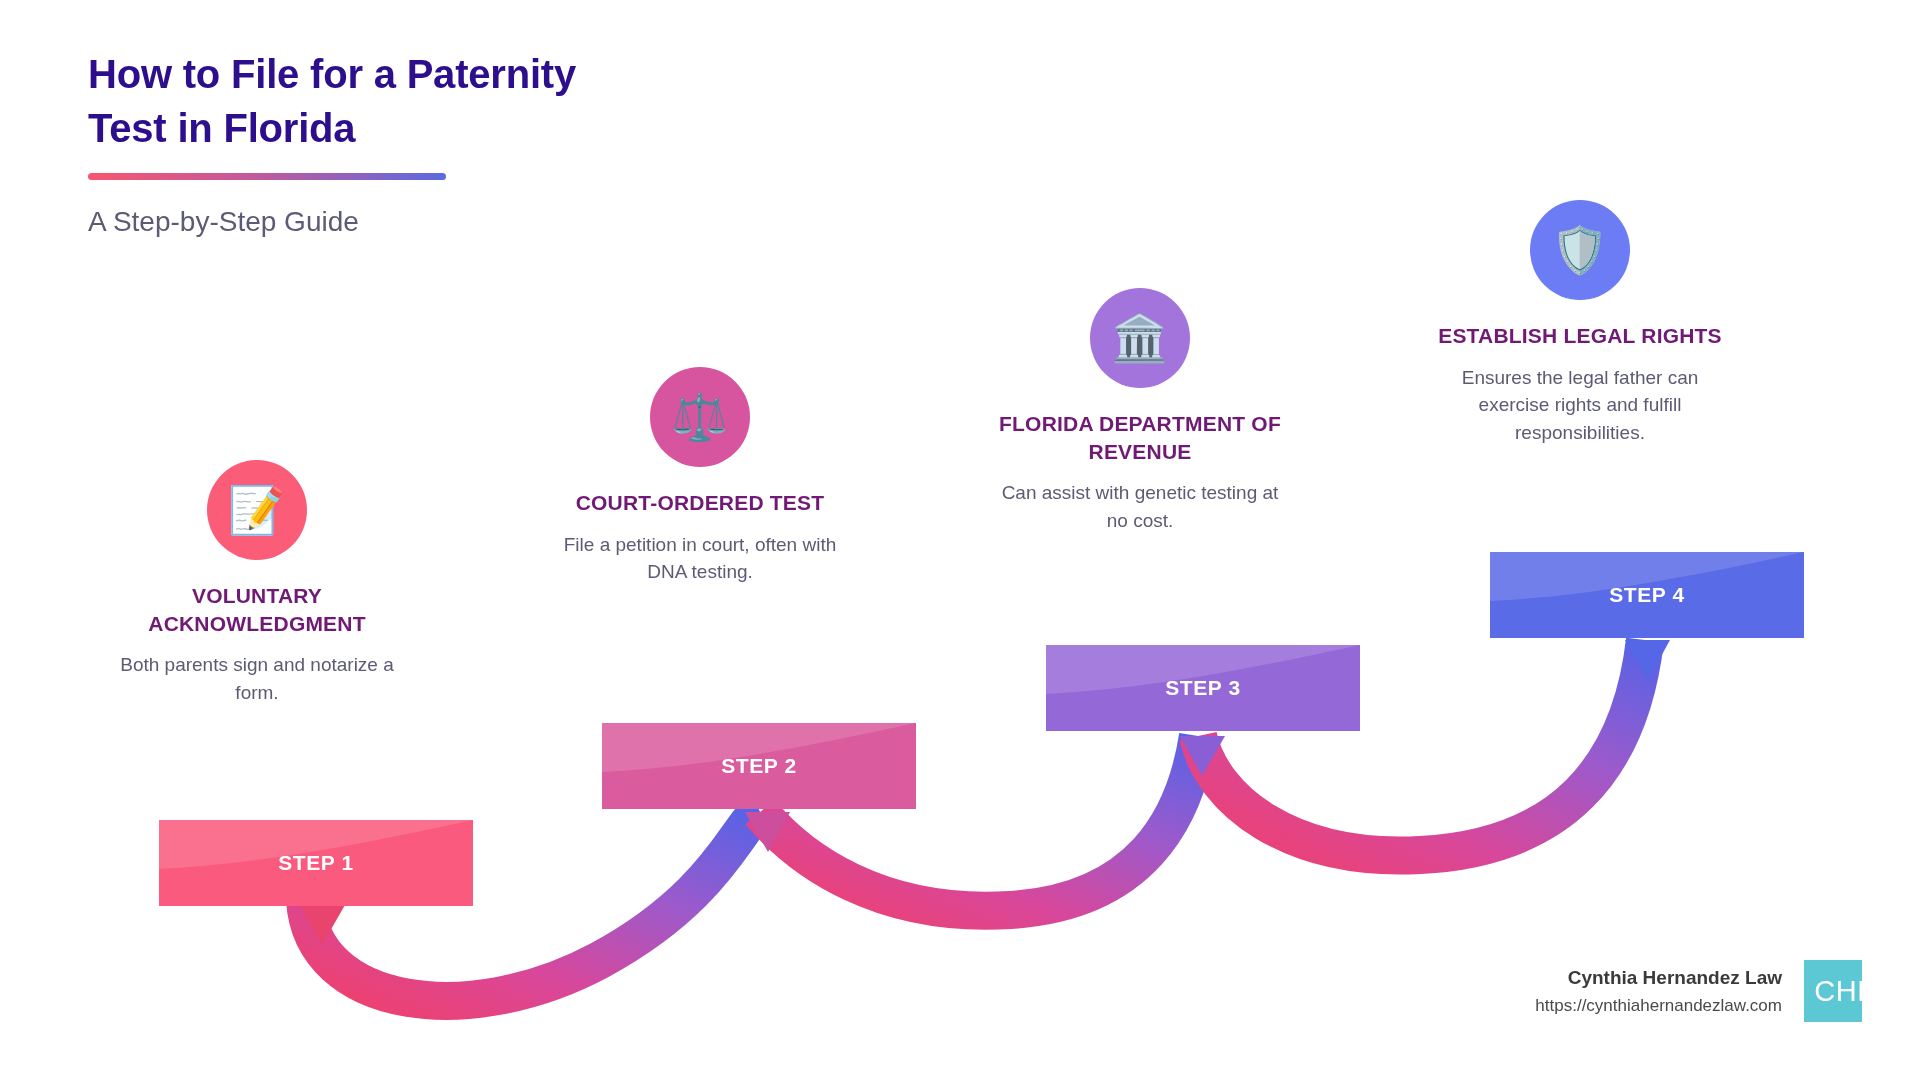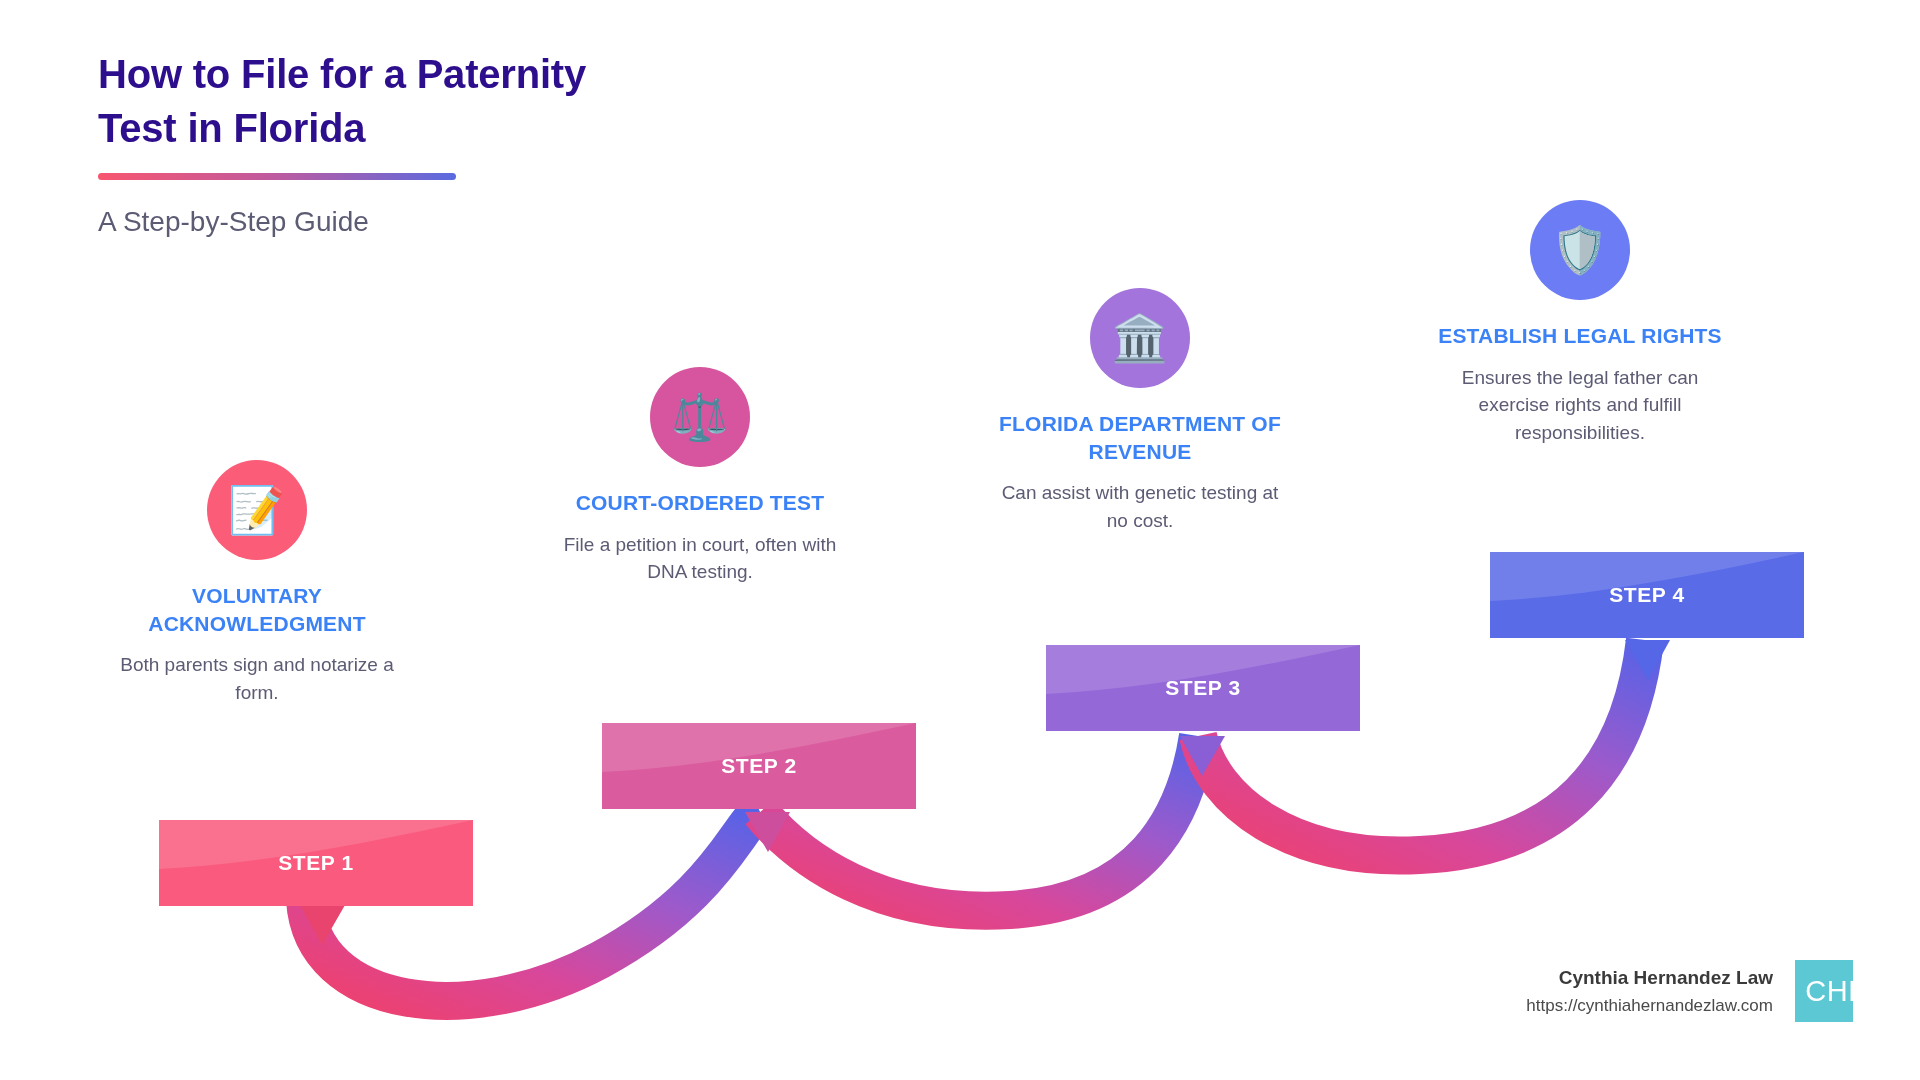--- a/index.html
+++ b/index.html
@@ -10,21 +10,21 @@
     font-family:"Liberation Sans", sans-serif;
     overflow:hidden;
   }
   #stage {
     position:relative;
     width:1920px; height:1080px;
     background:#ffffff;
   }
 
   
-  #header { position:absolute; left:98px; top:48px; width:720px; }
+  #header { position:absolute; left:88px; top:48px; width:720px; }
   #page-title {
     font-size:40px; font-weight:700; line-height:1.34;
     color:#2D0E8C; letter-spacing:-0.2px;
   }
   #title-rule {
     margin-top:18px;
     width:358px; height:7px; border-radius:4px;
     background:linear-gradient(90deg,#F8566F 0%,#C05A9E 48%,#5A6BE0 100%);
   }
   #page-subtitle {
@@ -38,21 +38,21 @@
   
   .step { position:absolute; width:330px; text-align:center; }
   .step-icon {
     width:100px; height:100px; border-radius:50%;
     margin:0 auto;
     display:flex; align-items:center; justify-content:center;
     font-size:46px; line-height:1;
   }
   .step-title {
     margin-top:22px;
-    font-size:21px; font-weight:700; color:#3b82f6;
+    font-size:21px; font-weight:700; color:#701a75;
     letter-spacing:0.2px; line-height:1.32;
     text-transform:uppercase;
   }
   .step-desc {
     margin-top:14px;
     font-size:19px; font-weight:400; color:#5C5B74; line-height:1.46;
     padding:0 22px;
   }
 
   
@@ -78,21 +78,21 @@
   #step-3 { left:975px; top:288px; }
   #step-4 { left:1415px;top:200px; }
 
   #banner-1 { left:159px;  top:820px;text-align:right; }
   #banner-2 { left:602px;  top:723px; }
   #banner-3 { left:1046px; top:645px; }
   #banner-4 { left:1490px; top:552px; }
 
   
   #footer {
-    position:absolute; right:67px; bottom:58px;
+    position:absolute; right:58px; bottom:58px;
     display:flex; align-items:center; gap:22px;
   }
   #footer-text { text-align:right; }
   #footer-brand {
     font-size:19px; font-weight:700; color:#3A3A3A; line-height:1.5;
   }
   #footer-url {
     font-size:17px; font-weight:400; color:#4A4A4A; line-height:1.5;
   }
   #footer-logo {

